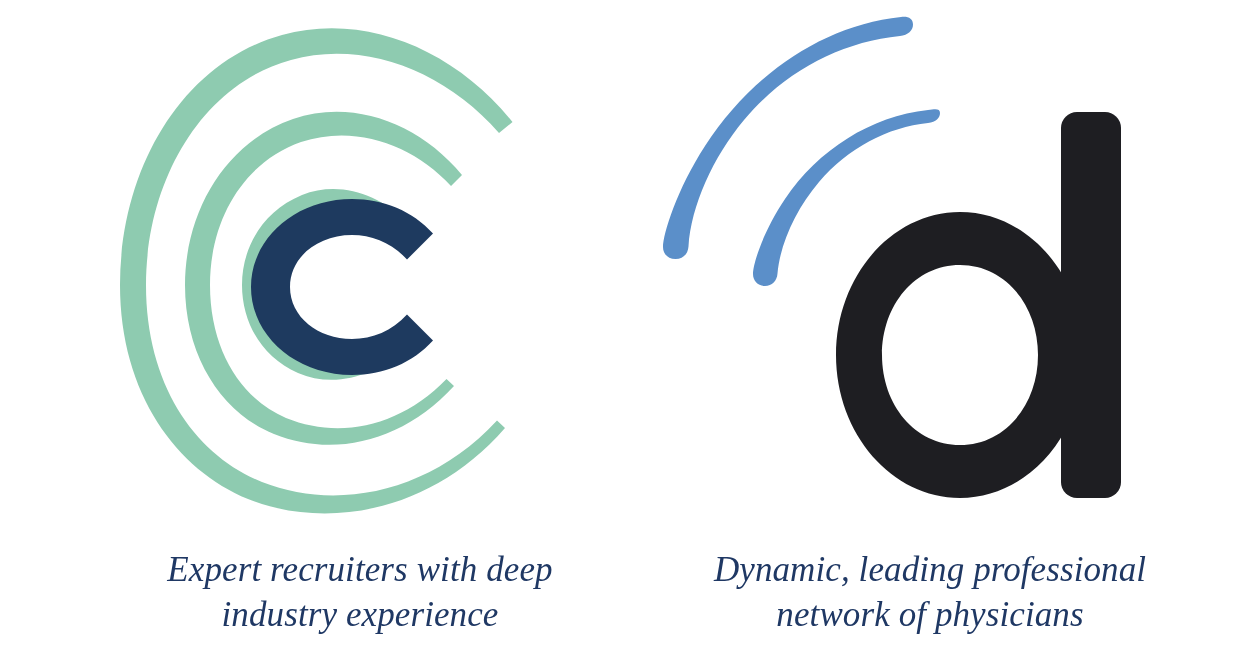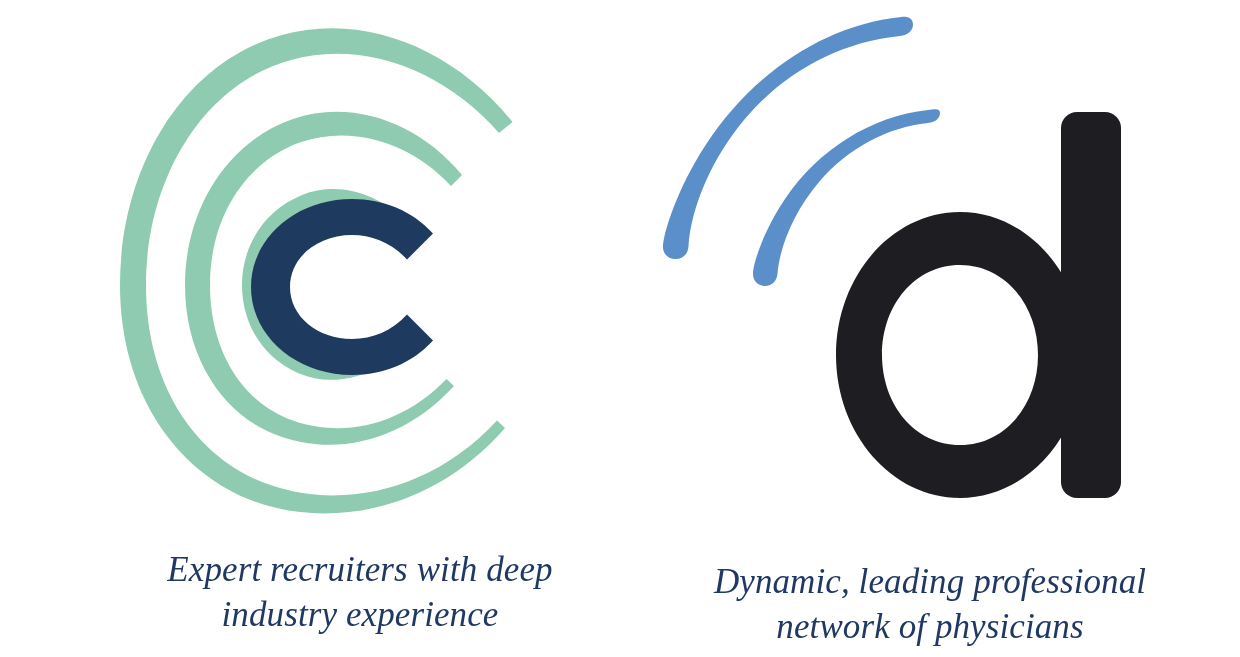--- a/index.html
+++ b/index.html
@@ -56,21 +56,21 @@
     text-align: center;
     font-style: italic;
     font-weight: 400;
     font-size: 35px;
     line-height: 1.28;
     letter-spacing: 0.1px;
     color: #1f3864;
     white-space: pre-line;
   }
   .caption-left  { top: 548px; }
-  .caption-right { top: 548px; margin-top: 12px; }
+  .caption-right { top: 548px; }
 </style>
 </head>
 <body>
 
 <div class="stage">
 
   <div class="panel panel-left">
 
     <div class="logo-wrap">
       <svg class="logo-svg" viewBox="0 0 620 525" xmlns="http://www.w3.org/2000/svg">

